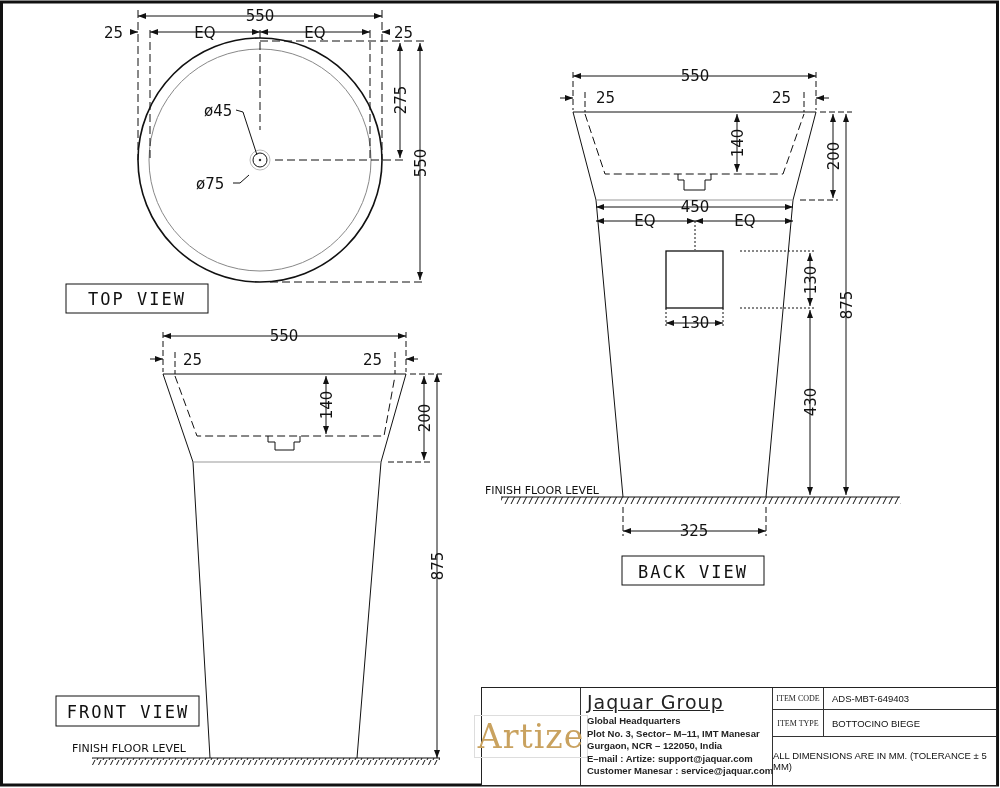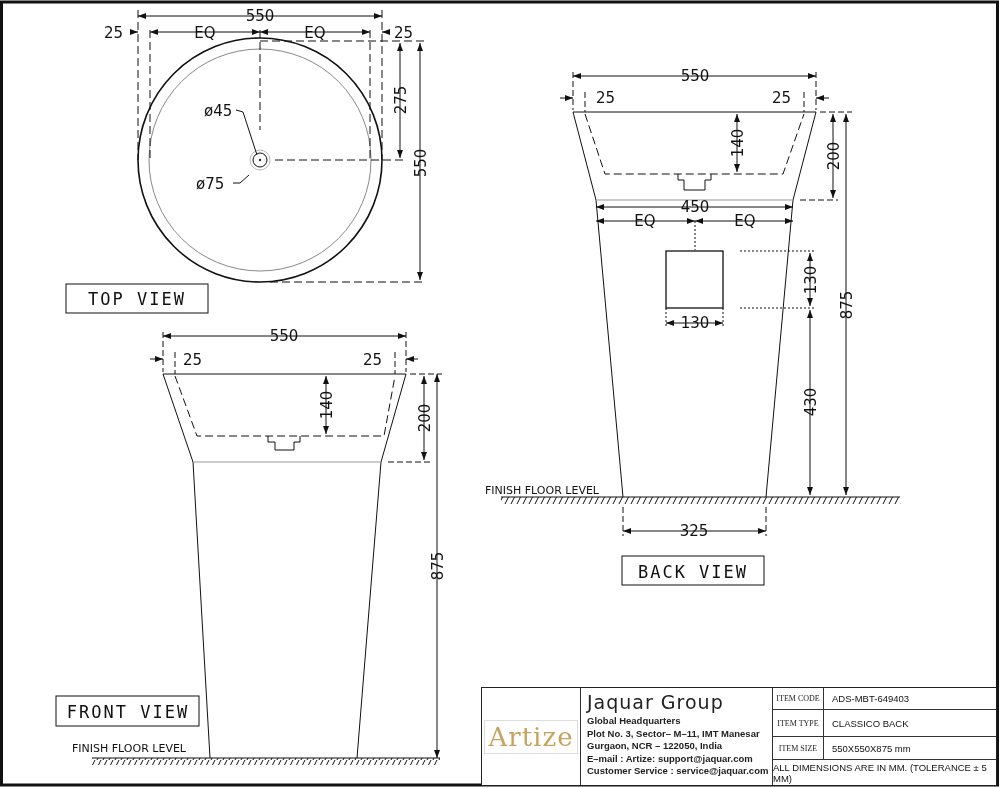--- a/index.html
+++ b/index.html
@@ -2,23 +2,23 @@
 <html><head>
 <meta charset="utf-8">
 <style>
   html,body{margin:0;padding:0;background:#fff;}
   body{width:1000px;height:788px;position:relative;overflow:hidden;font-family:"DejaVu Sans",sans-serif;}
   #sheet{position:absolute;left:0;top:0;width:1000px;height:788px;}
   svg text{font-family:"DejaVu Sans",sans-serif;fill:#111;}
   .cad{font-family:"DejaVu Sans Mono",monospace;}
   .tb{position:absolute;left:481px;top:687px;width:514px;height:97px;border:1.5px solid #222;display:flex;font-family:"Liberation Sans",sans-serif;background:#fff;}
   .tb-logo{width:98px;border-right:1px solid #333;display:flex;align-items:center;justify-content:center;}
-  .logo-box{border:1px solid #ddd;padding:1px 3px;color:#c9a25f;font-family:"DejaVu Serif",serif;font-size:26px;letter-spacing:1px;}
+  .logo-box{border:1px solid #ddd;padding:1px 3px;color:#c9a25f;font-family:"DejaVu Serif",serif;font-size:33px;letter-spacing:1px;}
   .tb-addr{width:192px;border-right:1px solid #333;padding:3px 0 0 6px;box-sizing:border-box;}
-  .tb-addr .company{font-size:19px;letter-spacing:1px;color:#222;font-family:"DejaVu Sans",sans-serif;margin-bottom:2px;}
+  .tb-addr .company{font-size:19px;letter-spacing:1px;color:#222;font-family:"DejaVu Sans",sans-serif;margin-bottom:2px;text-decoration:underline;}
   .tb-addr .line{font-size:9.5px;color:#222;line-height:12.5px;white-space:nowrap;font-weight:bold;}
   .tb-right{flex:1;display:flex;flex-direction:column;}
   .tb-row{display:flex;border-bottom:1px solid #333;height:21px;}
   .tb-row.tall{height:26px;}
   .tb-row.mid{height:22px;}
   .tb-key{width:50px;border-right:1px solid #333;font-family:"Liberation Serif",serif;font-size:8px;display:flex;align-items:center;justify-content:center;color:#222;}
   .tb-val{flex:1;font-size:9.5px;padding-left:8px;display:flex;flex-direction:column;justify-content:center;color:#111;line-height:11px;}
   .tb-note{flex:1;font-size:9.5px;display:flex;align-items:center;justify-content:center;color:#111;}
 </style>
 </head>
@@ -192,36 +192,30 @@
 <div class="tb">
   <div class="tb-logo">
     <span class="logo-box">Artize</span>
   </div>
   <div class="tb-addr">
     <div class="company">Jaquar Group</div>
     <div class="line">Global Headquarters</div>
     <div class="line">Plot No. 3, Sector– M–11, IMT Manesar</div>
     <div class="line">Gurgaon, NCR – 122050, India</div>
     <div class="line">E–mail : Artize: support@jaquar.com</div>
-    <div class="line">Customer Service : service@jaquar.com</div>
+    <div class="line">Customer Manesar : service@jaquar.com</div>
   </div>
   <div class="tb-right">
     <div class="tb-row">
       <div class="tb-key">ITEM CODE</div>
       <div class="tb-val">
           <span>ADS-MBT-649403</span>
         </div>
     </div>
     <div class="tb-row tall">
       <div class="tb-key">ITEM TYPE</div>
       <div class="tb-val">
-        <span>CLASSICO BACK</span>
+        <span>BOTTOCINO BIEGE</span>
       </div>
-    </div>
-    <div class="tb-row mid">
-      <div class="tb-key">ITEM SIZE</div>
-      <div class="tb-val">
-          <span>550X550X875 mm</span>
-        </div>
     </div>
     <div class="tb-note">ALL DIMENSIONS ARE IN MM. (TOLERANCE ± 5 MM)</div>
   </div>
 </div>
 
 </body></html>

